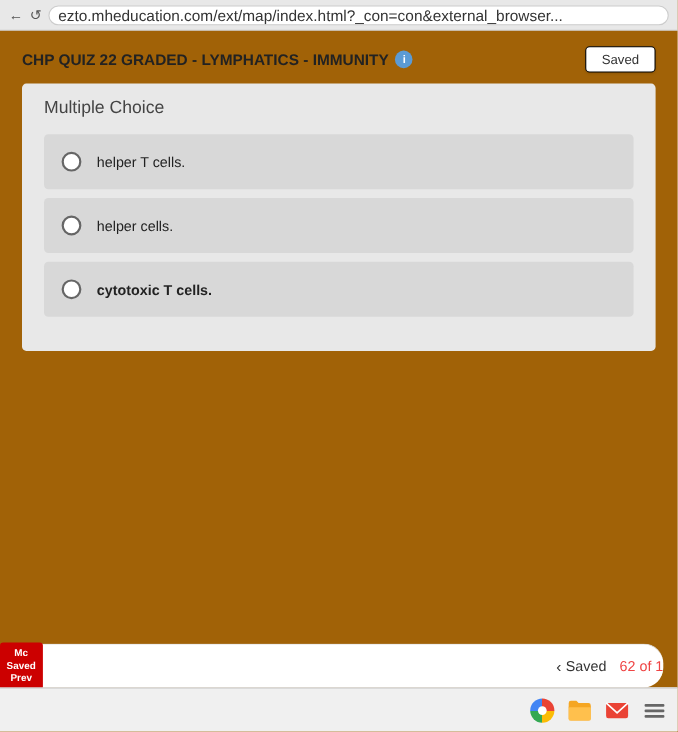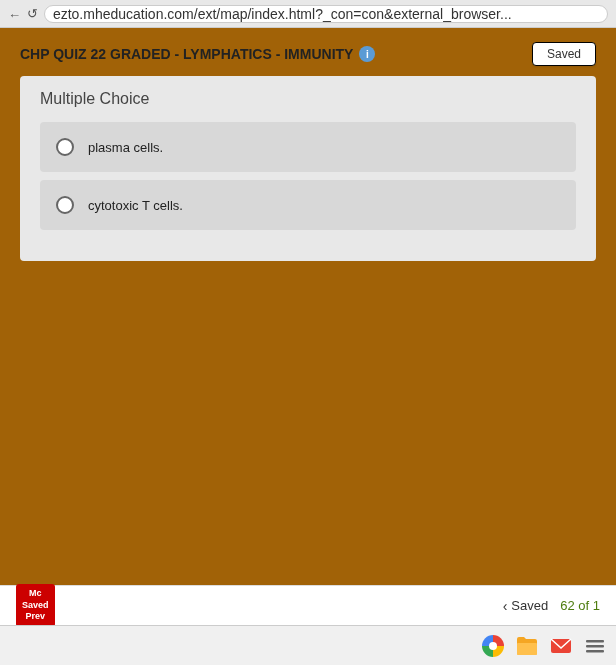--- a/index.html
+++ b/index.html
@@ -157,20 +157,21 @@
       padding: 16px 16px;
       display: flex;
       align-items: center;
       gap: 14px;
       margin-bottom: 8px;
       cursor: pointer;
     }
 
     .answer-option:last-child {
       margin-bottom: 17px;
+      font-weight: bold;
     }
 
     .radio-circle {
       width: 18px;
       height: 18px;
       border-radius: 50%;
       border: 2px solid #666;
       background: white;
       flex-shrink: 0;
       cursor: pointer;
@@ -179,28 +180,29 @@
     .option-text {
       font-size: 13px;
       color: #222;
     }
 
     
     .page-footer {
       position: absolute;
       bottom: 40px;
       left: 0;
-      right: 0;
+      right: 13px;
       height: 40px;
       background: white;
       display: flex;
       align-items: center;
       justify-content: space-between;
-      padding: 0 16px;
+      padding: 0 0;
       border-top: 1px solid #ddd;
+      border-radius: 18px;
     }
 
     .mcgraw-logo {
       background: #cc0000;
       color: white;
       font-size: 9px;
       font-weight: bold;
       padding: 4px 6px;
       border-radius: 3px;
       line-height: 1.3;
@@ -223,21 +225,21 @@
       text-decoration: none;
     }
 
     .prev-chevron {
       font-size: 14px;
       color: #333;
     }
 
     .page-counter {
       font-size: 13px;
-      color: #4d7c0f;
+      color: #ef4444;
     }
 
     
     .taskbar {
       position: absolute;
       bottom: 0;
       left: 0;
       right: 0;
       height: 40px;
       background: #f0f0f0;
@@ -299,25 +301,29 @@
       <span class="info-icon">i</span>
     </div>
     <button class="saved-btn">Saved</button>
   </div>
 
 
   <div class="answer-section">
     <div class="answer-type-label">Multiple Choice</div>
     <div class="answer-options">
 
-
-
       <div class="answer-option">
         <div class="radio-circle"></div>
-        <span class="option-text">plasma cells.</span>
+        <span class="option-text">helper T cells.</span>
+      </div>
+
+
+      <div class="answer-option">
+        <div class="radio-circle"></div>
+        <span class="option-text">helper cells.</span>
       </div>
 
       <div class="answer-option">
         <div class="radio-circle"></div>
         <span class="option-text">cytotoxic T cells.</span>
       </div>
 
     </div>
   </div>
 

